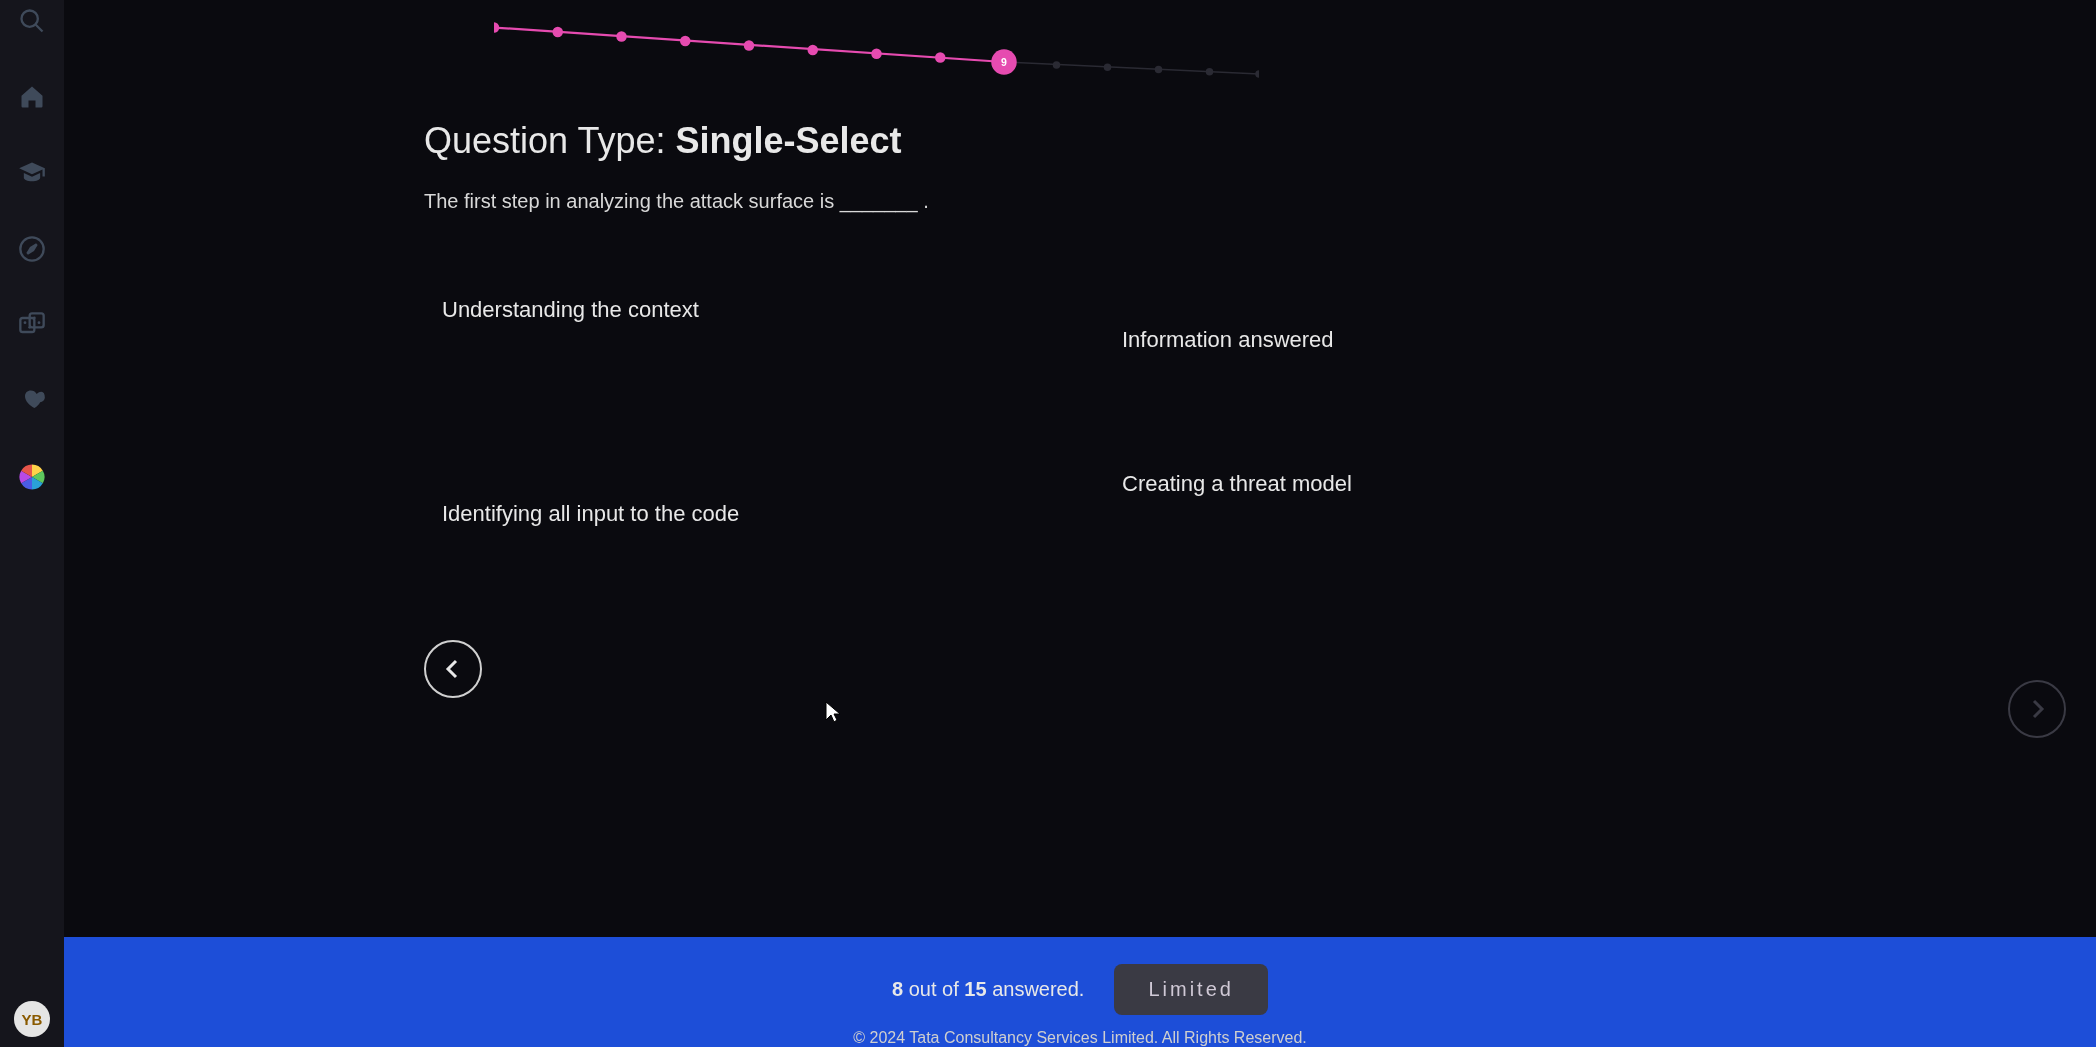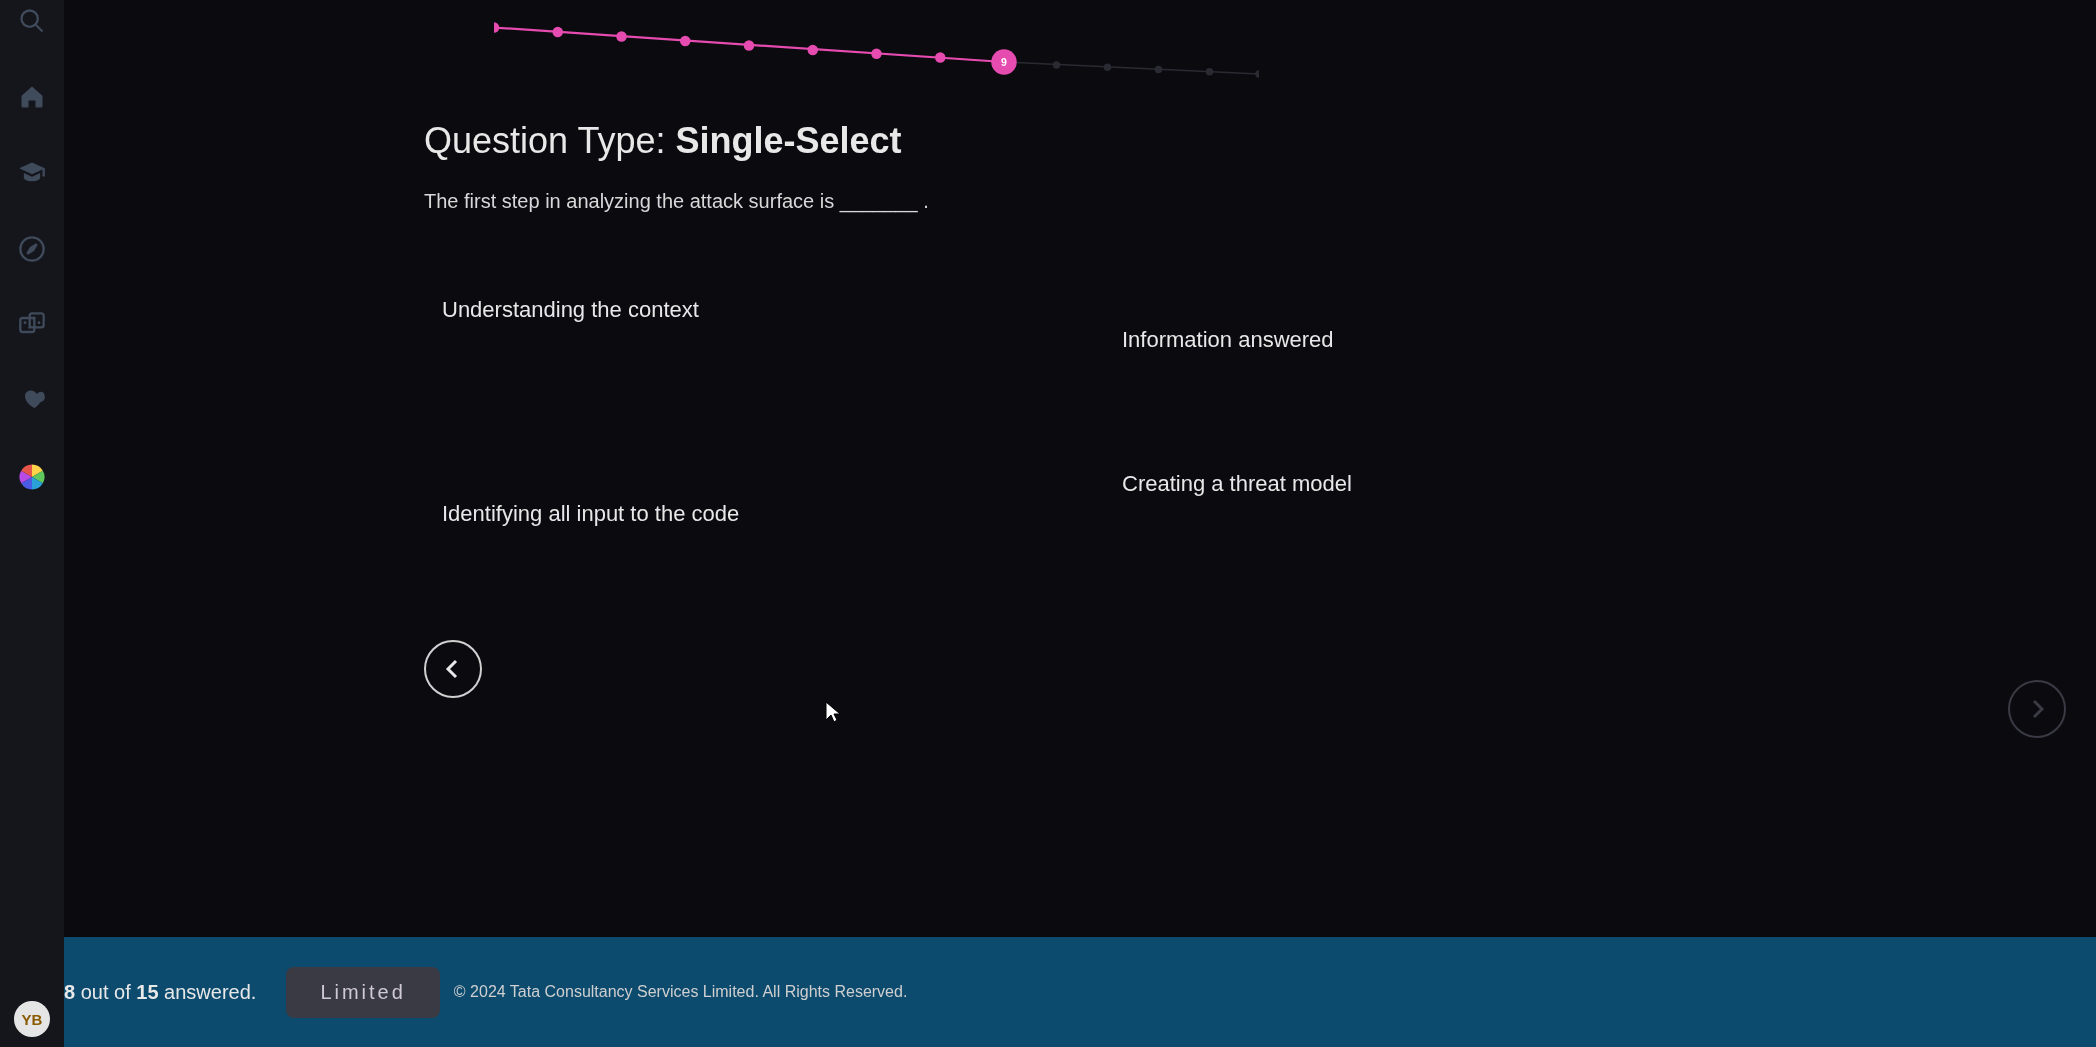--- a/index.html
+++ b/index.html
@@ -137,25 +137,25 @@
     right: 30px;
     top: 680px;
     border-color: #3a3a44;
     color: #3a3a44;
   }
   .nav-arrow svg { width: 24px; height: 24px; }
 
   
   .footer {
     height: 110px;
-    background: #0c4a6e;
-    display: flex;
-    flex-direction: row;
-    align-items: center;
-    justify-content: flex-start;
+    background: #1d4ed8;
+    display: flex;
+    flex-direction: column;
+    align-items: center;
+    justify-content: flex-end;
     gap: 14px;
     position: relative;
   }
   .footer-row {
     display: flex;
     align-items: center;
     gap: 30px;
   }
   .status {
     font-size: 20px;

